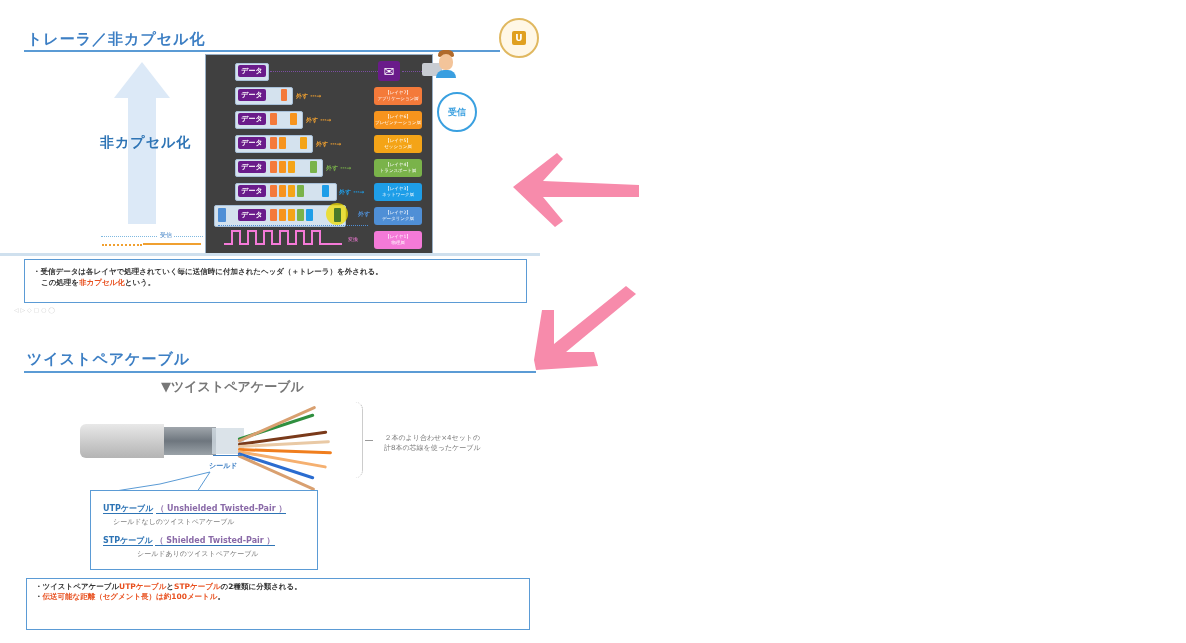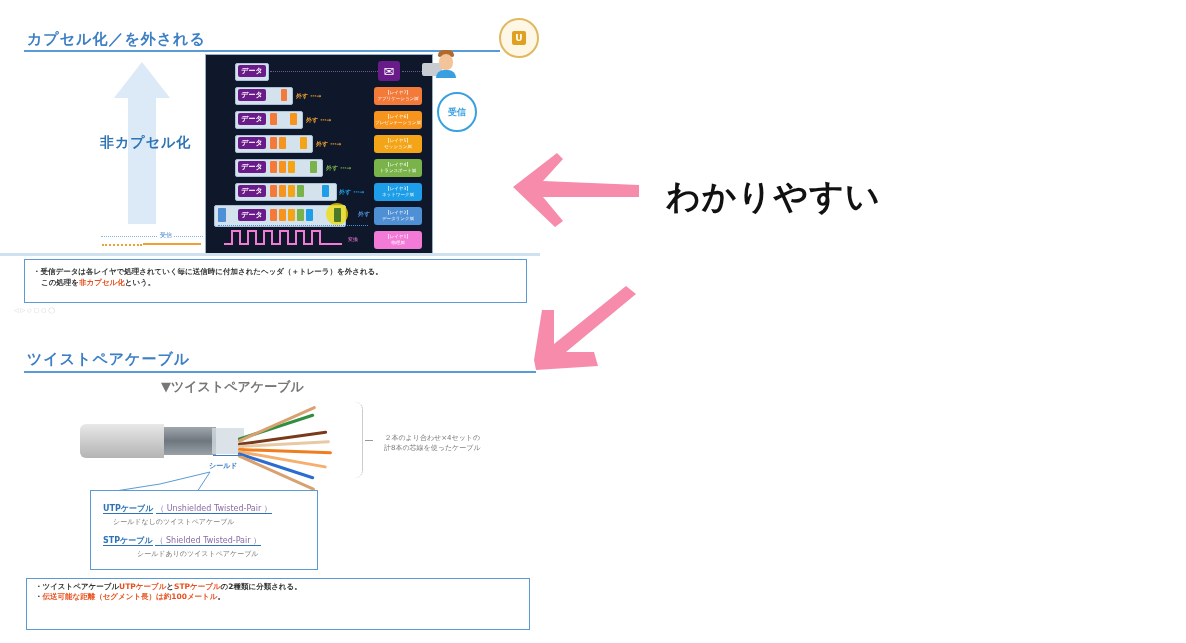--- a/index.html
+++ b/index.html
@@ -13,21 +13,21 @@
   .seal { width:36px; height:36px; border-radius:50%; border:2px solid #e0b860; background:#fff7e6;
           display:flex; align-items:center; justify-content:center; }
   .seal-inner { width:14px; height:14px; background:#e0a020; border-radius:2px; color:#fff; font-size:9px;
                 display:flex; align-items:center; justify-content:center; font-weight:bold; }
 
   .big-arrow-head { width:0; height:0; border-left:28px solid transparent; border-right:28px solid transparent;
                     border-bottom:36px solid #dce9f7; }
   .big-arrow-shaft { width:28px; background:#dce9f7; }
   .decap-label { color:#2e74b5; font-weight:bold; font-size:14px; letter-spacing:1px; }
 
-  .diagram-frame { border:1px solid #9ab0c6; background:#0f172a; }
+  .diagram-frame { border:1px solid #9ab0c6; background:#404040; }
   .data-block { background:#6a1b8a; color:#fff; font-size:7px; font-weight:bold; border-radius:2px;
                 display:flex; align-items:center; justify-content:center; }
   .pdu-row { background:#d4e2ee; border:1px solid #a8c0d8; border-radius:2px; }
   .hdr { font-size:5px; color:#fff; border-radius:1px; display:flex; align-items:center; justify-content:center; }
   .remove-label { font-size:6px; color:#f0a030; font-weight:bold; }
   .layer-box { width:48px; height:18px; border-radius:3px; color:#fff; font-size:4.5px; line-height:6px;
                display:flex; flex-direction:column; align-items:center; justify-content:center; text-align:center; }
   .dotline { border-top:1px dotted #7b4ea0; height:0; }
   .mail-icon { width:22px; height:20px; background:#6a1b8a; border-radius:3px; color:#fff; font-size:13px;
                display:flex; align-items:center; justify-content:center; }
@@ -44,34 +44,34 @@
   
   .cable-heading { color:#777; font-weight:bold; font-size:13px; }
   .jacket { background:linear-gradient(#e8e8e8,#c8c8c8 60%,#b4b4b4); border-radius:6px 0 0 6px; }
   .inner-gray { background:linear-gradient(#a0a6ac,#6e767e 50%,#9aa2a8); }
   .shield { background:rgba(210,220,228,0.8); }
   .wire { height:3px; border-radius:2px; transform-origin:left center; }
   .brace-note { font-size:7px; color:#777; line-height:10px; text-align:center; }
   .shield-label { font-size:7px; color:#3d7fc4; font-weight:bold; }
   .callout { border:1px solid #5b9bd5; background:#fff; }
   .callout-title { font-size:8px; color:#2e74b5; font-weight:bold; }
-  .callout-title span.en { color:#8a6aa8; font-weight:normal; }
+  .callout-title span.en { color:#8a6aa8; font-weight:bold; }
   .callout-sub { font-size:7px; color:#777; }
   .ul { border-bottom:1px solid #2e74b5; }
 
   .note-box2 { border:1px solid #5b9bd5; background:#fff; font-size:7.5px; font-weight:bold; color:#333; line-height:10px; }
 
   
   .promo { font-size:34px; font-weight:bold; color:#111; line-height:52px; letter-spacing:1px; }
   .faint { color:#d0d0d0; font-size:6px; }
 </style>
 </head>
 <body>
 
-<div class="abs slide-title" style="left:27px;top:30px;">カプセル化／を外される</div>
+<div class="abs slide-title" style="left:27px;top:30px;">トレーラ／非カプセル化</div>
 <div class="abs title-rule" style="left:24px;top:50px;width:476px;"></div>
 <div class="abs seal" style="left:499px;top:18px;">
   <div class="seal-inner">U</div>
 </div>
 
 <div class="abs" style="left:114px;top:62px;">
   <div class="big-arrow-head"></div>
 </div>
 <div class="abs big-arrow-shaft" style="left:128px;top:98px;height:126px;"></div>
 <div class="abs decap-label" style="left:100px;top:134px;">非カプセル化</div>
@@ -240,14 +240,13 @@
 </div>
 
 <svg class="abs" style="left:505px;top:145px;" width="140" height="90" viewBox="0 0 140 90">
   <polygon fill="#f78bab" points="8,42 52,8 58,14 38,36 134,40 134,52 38,52 58,76 50,82"></polygon>
 </svg>
 <svg class="abs" style="left:520px;top:280px;" width="130" height="100" viewBox="0 0 130 100">
   <polygon fill="#f78bab" points="106,6 116,14 46,72 74,72 78,86 16,90 14,80 22,30 34,30 34,64"></polygon>
 </svg>
 
 <div class="abs promo" style="left:666px;top:170px;">
-  <div>わかりやすい</div>
 </div>
 
 </body></html>

